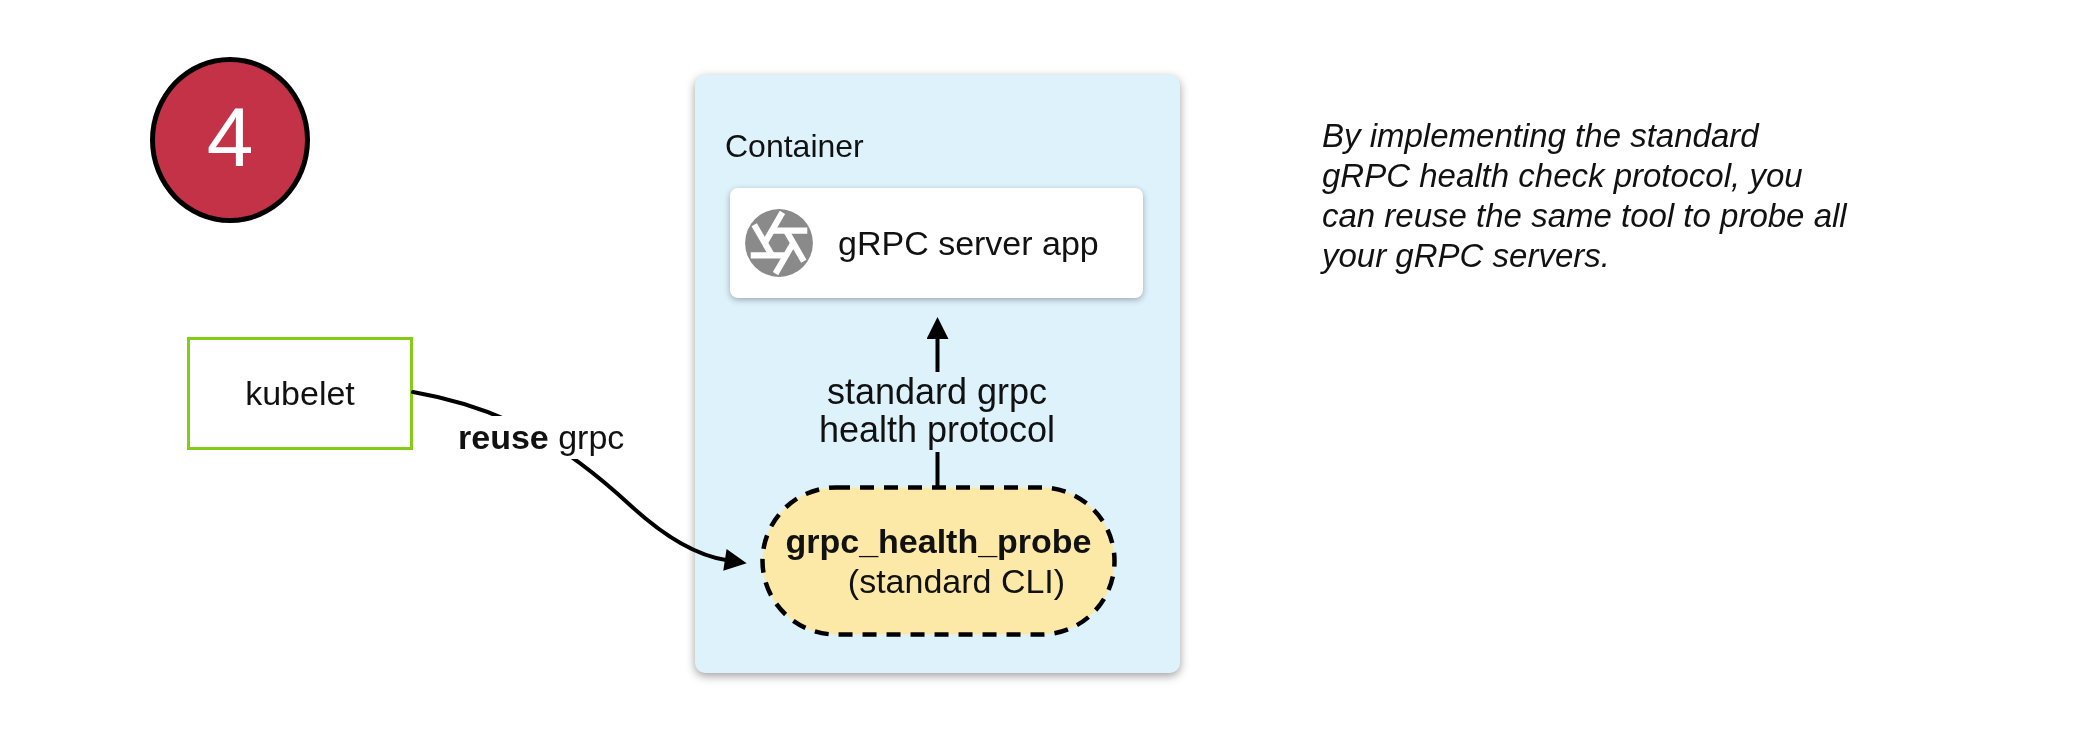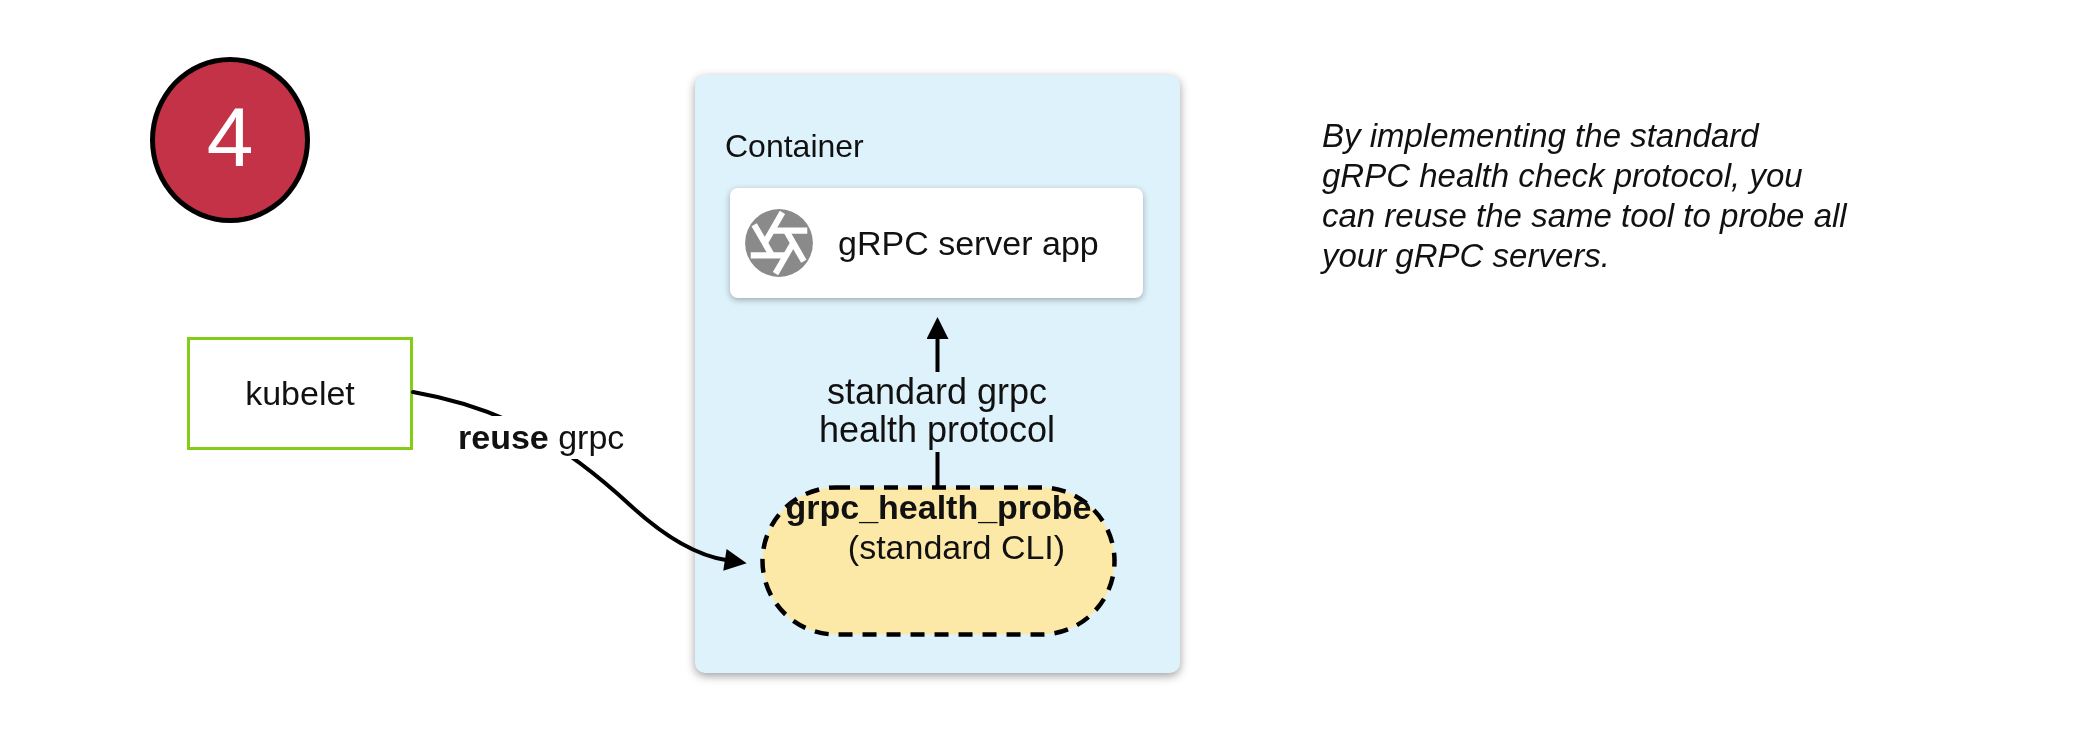--- a/index.html
+++ b/index.html
@@ -63,21 +63,21 @@
   .server-box .label { font-size: 34px; margin-left: 22px; }
 
   
   .overlay { left: 0; top: 0; width: 2100px; height: 750px; }
 
   
   .pill-text {
     left: 762px; top: 487px;
     width: 353px; height: 148px;
     display: flex; flex-direction: column;
-    align-items: center; justify-content: flex-start;
+    align-items: center; justify-content: center;
     text-align: center; line-height: 40px;
   }
   .pill-title { font-size: 34px; font-weight: bold; }
   .pill-sub { font-size: 34px; margin-left: 36px; }
 
   
   .health-label {
     left: 937px; top: 373px;
     transform: translateX(-50%);
     text-align: center;

